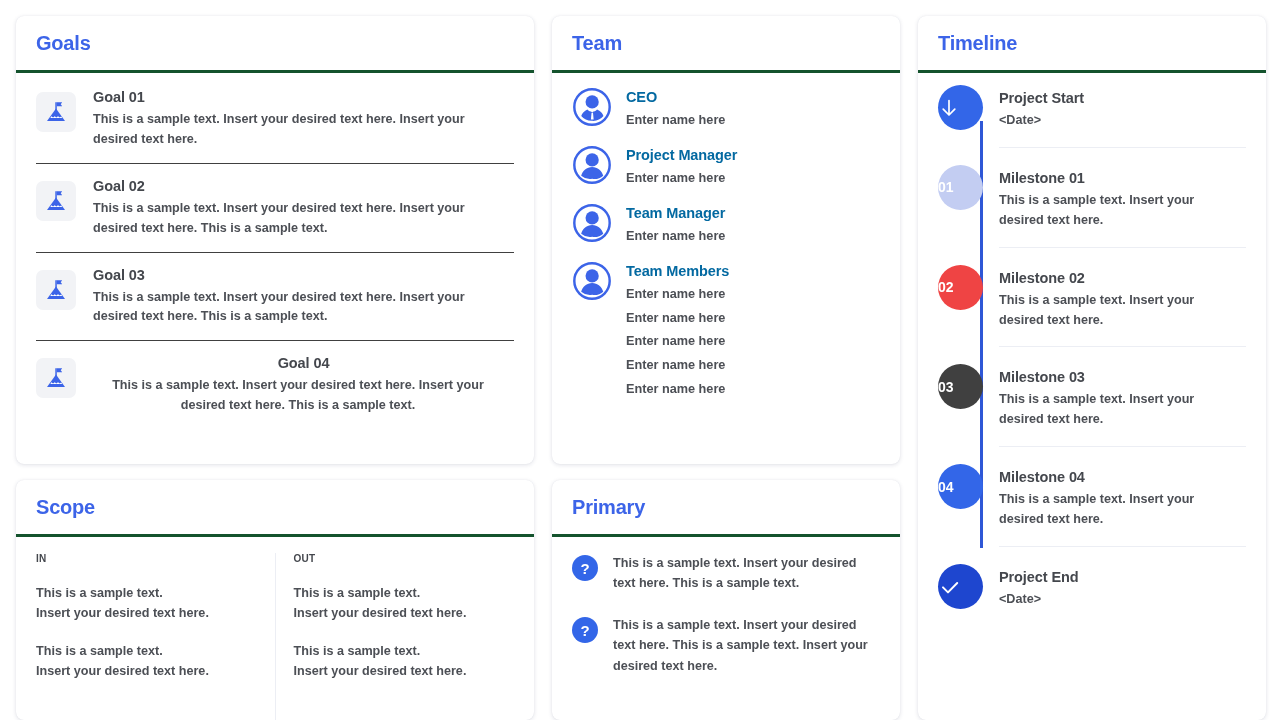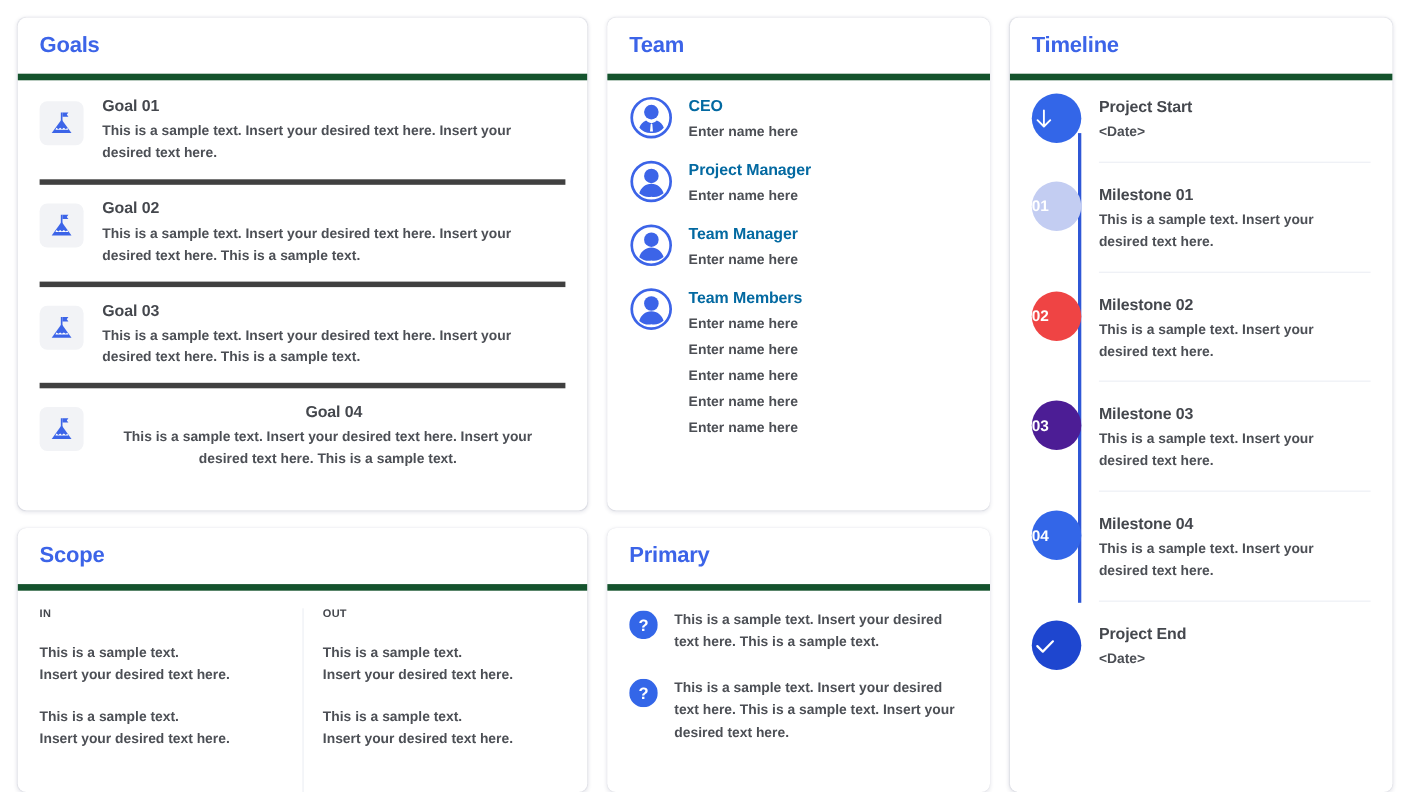--- a/index.html
+++ b/index.html
@@ -32,38 +32,38 @@
     flex-direction: column;
     overflow: hidden;
   }
 
   .card-head {
     flex: 0 0 auto;
     height: 57px;
     display: flex;
     align-items: center;
     padding: 0 20px;
-    border-bottom: 6px solid #14532d;
+    border-bottom: 3px solid #14532d;
   }
   .card-title {
     color: #3c64e8;
     font-size: 20px;
     font-weight: bold;
     letter-spacing: -0.2px;
   }
   .card-body { flex: 1 1 auto; padding: 0 20px; position: relative; }
 
   
   .goal-card { grid-column: 1; grid-row: 1; }
   .goals-list { padding-top: 2px; }
   .goal-row {
     display: flex;
     gap: 17px;
     padding: 14px 0 13px 0;
-    border-bottom: 5px solid #404040;
+    border-bottom: 1px solid #404040;
     align-items: flex-start;
   }
   .goal-row:last-child { border-bottom: none; text-align: center; }
   .goal-icon-box {
     flex: 0 0 auto;
     width: 40px; height: 40px;
     border-radius: 7px;
     background: #f2f3f6;
     display: flex; align-items: center; justify-content: center;
     margin-top: 3px;
@@ -414,21 +414,21 @@
           <div class="tl-row">
             <div class="tl-bullet" style="background:#ef4444">
               <span>02</span>
             </div>
             <div class="tl-content">
               <div class="tl-title">Milestone 02</div>
               <div class="tl-desc">This is a sample text. Insert your desired text here.</div>
             </div>
           </div>
           <div class="tl-row">
-            <div class="tl-bullet" style="background:#4c1d95">
+            <div class="tl-bullet" style="background:#404040">
               <span>03</span>
             </div>
             <div class="tl-content">
               <div class="tl-title">Milestone 03</div>
               <div class="tl-desc">This is a sample text. Insert your desired text here.</div>
             </div>
           </div>
           <div class="tl-row">
             <div class="tl-bullet" style="background:#3366e8">
               <span>04</span>

